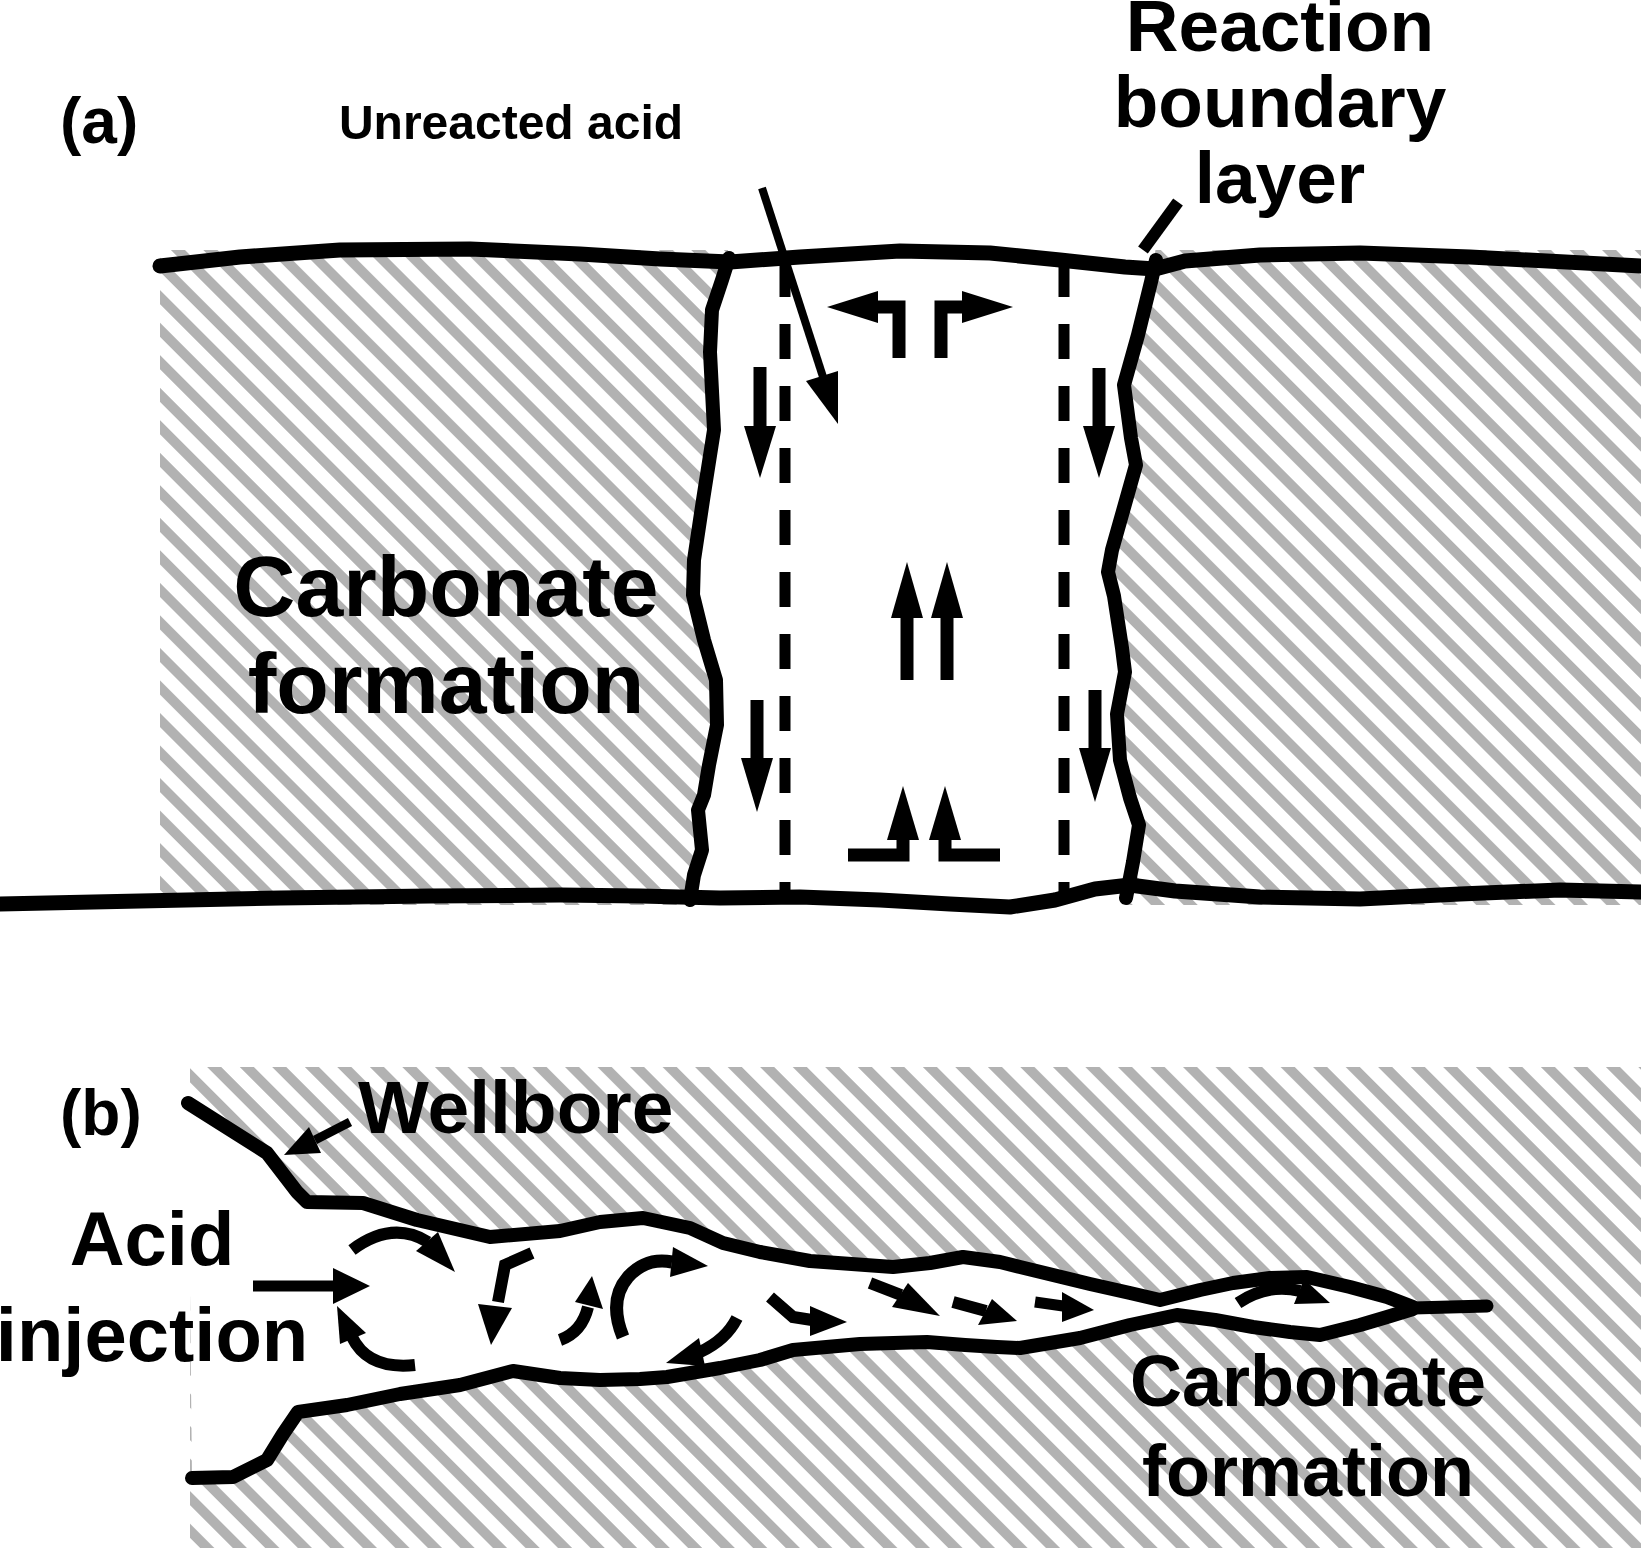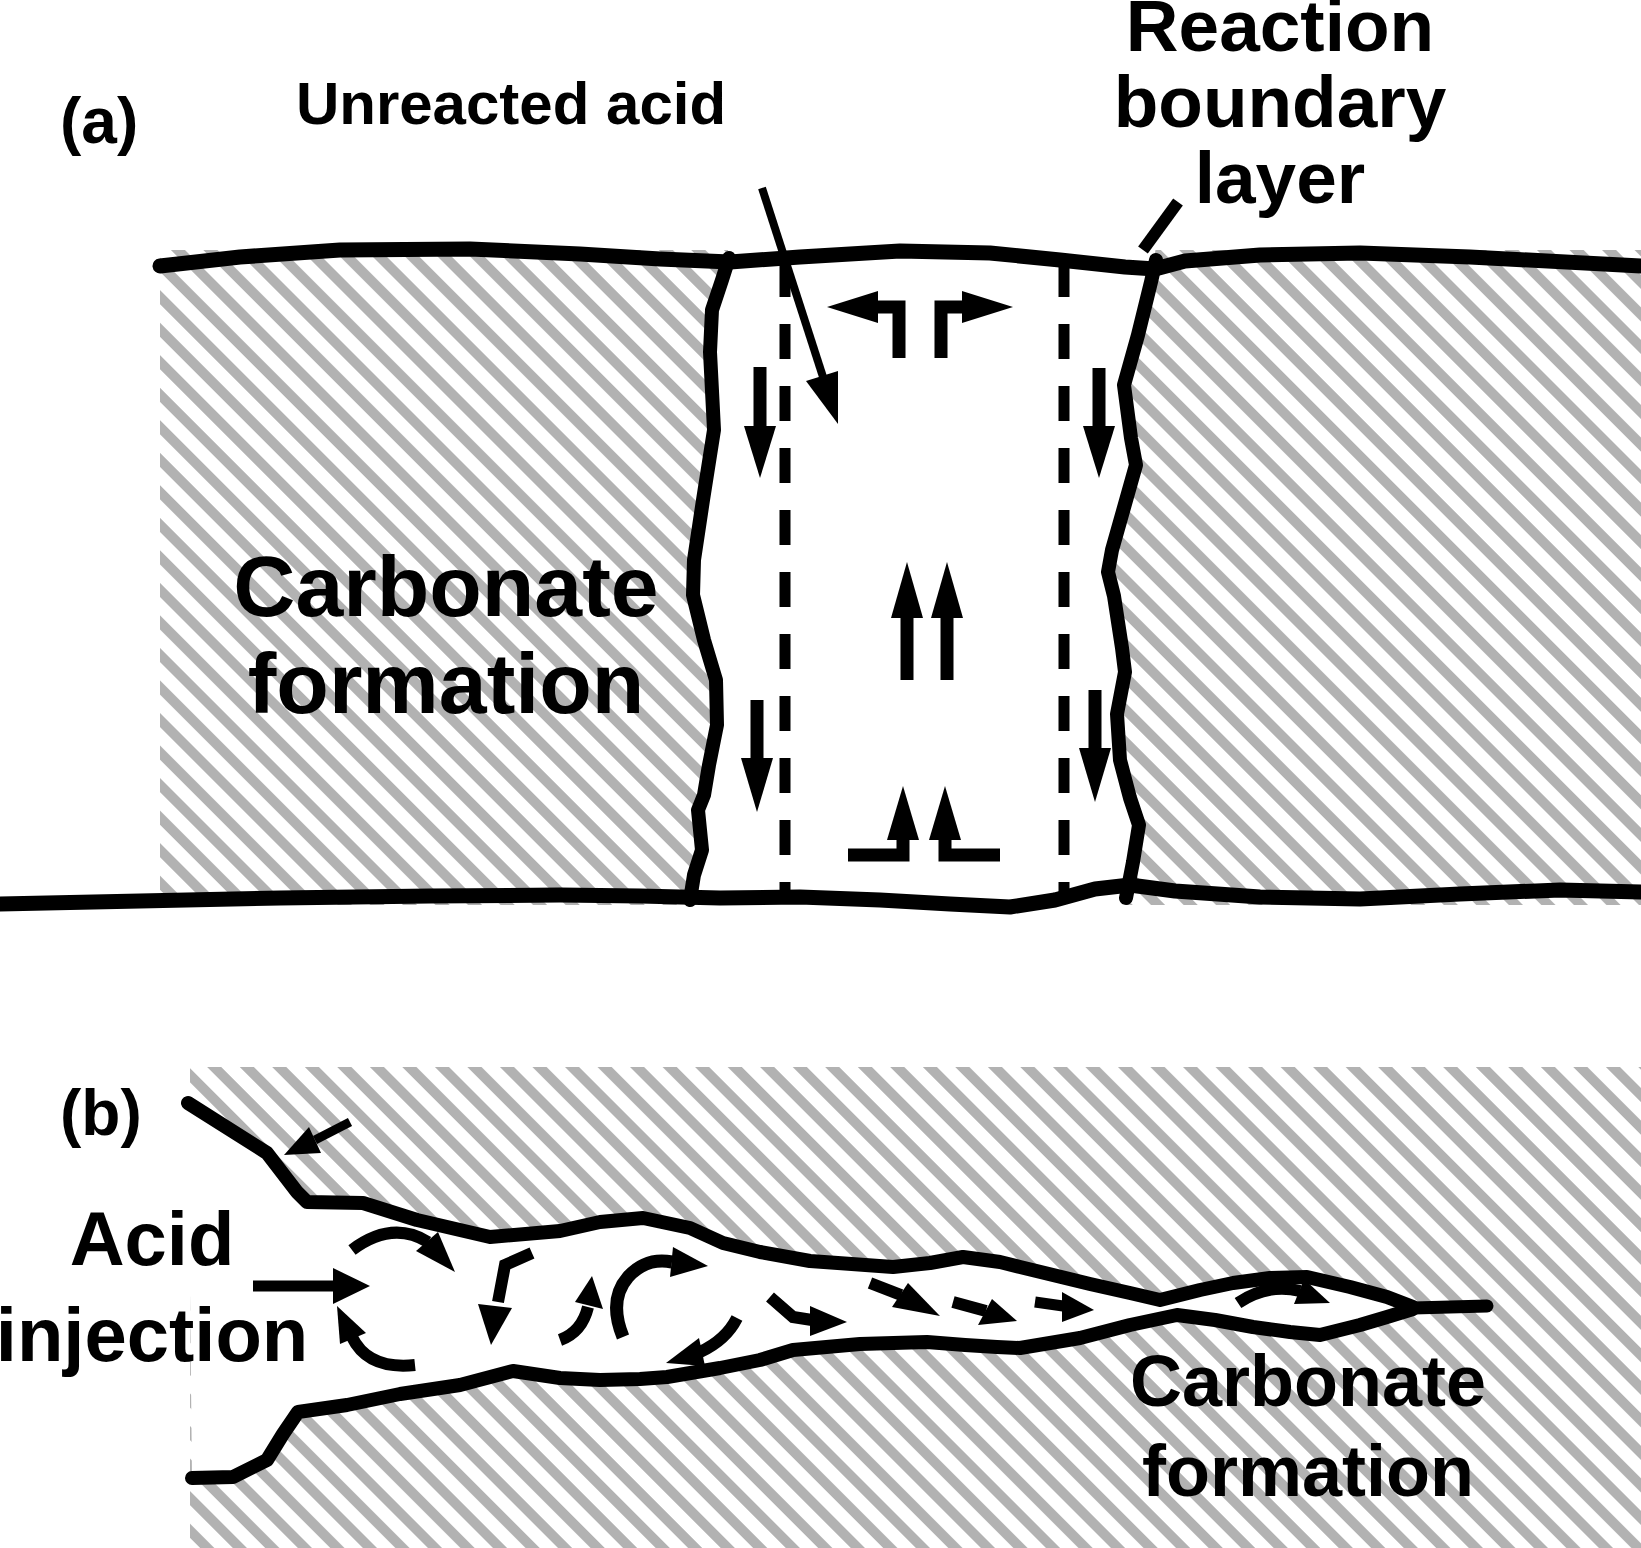--- a/index.html
+++ b/index.html
@@ -196,31 +196,32 @@
       </g>
       <g>
         <path d="M 1238,1303 Q 1268,1283 1300,1291" fill="none" stroke="var(--ink)" stroke-width="12"></path>
         <polygon points="1294,1304 1304,1279 1330,1303" fill="var(--ink)"></polygon>
       </g>
     </g>
   </svg>
 
   <div class="lbl left" style="left:60px;top:88px;font-size:64px;">(a)</div>
 
-  <div class="lbl ctr" style="left:511px;top:72px;font-size:60px;">Unreacted acid</div>
+  <div class="lbl ctr" style="left:511px;top:98px;font-size:48px;">Unreacted acid</div>
 
   <div class="lbl ctr" style="left:1280px;top:-12px;font-size:73px;line-height:76px;">Reaction
 boundary
 layer</div>
 
   <div class="lbl ctr" style="left:446px;top:538px;font-size:86px;line-height:97px;">Carbonate
 formation</div>
 
   <div class="lbl left" style="left:60px;top:1080px;font-size:64px;">(b)</div>
 
+  <div class="lbl left" style="left:358px;top:1068px;font-size:75px;">Wellbore</div>
 
   <div class="lbl ctr" style="left:152px;top:1191px;font-size:76px;line-height:96px;">Acid
 injection</div>
 
   <div class="lbl ctr" style="left:1308px;top:1336px;font-size:72px;line-height:90px;">Carbonate
 formation</div>
 
 </div>
 
 </body></html>

